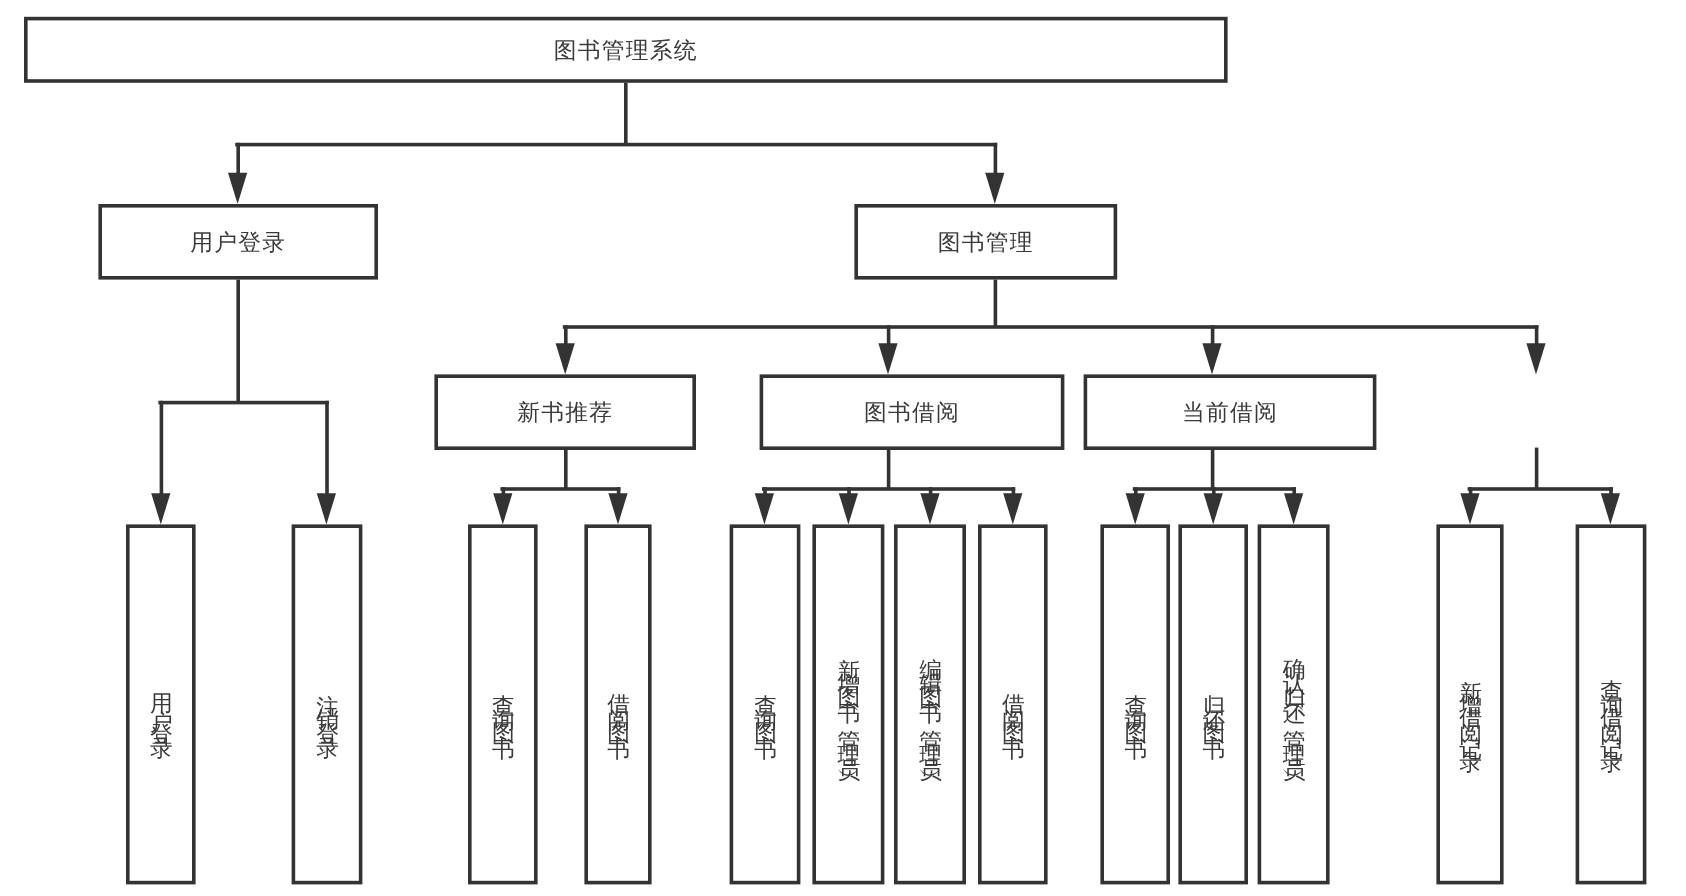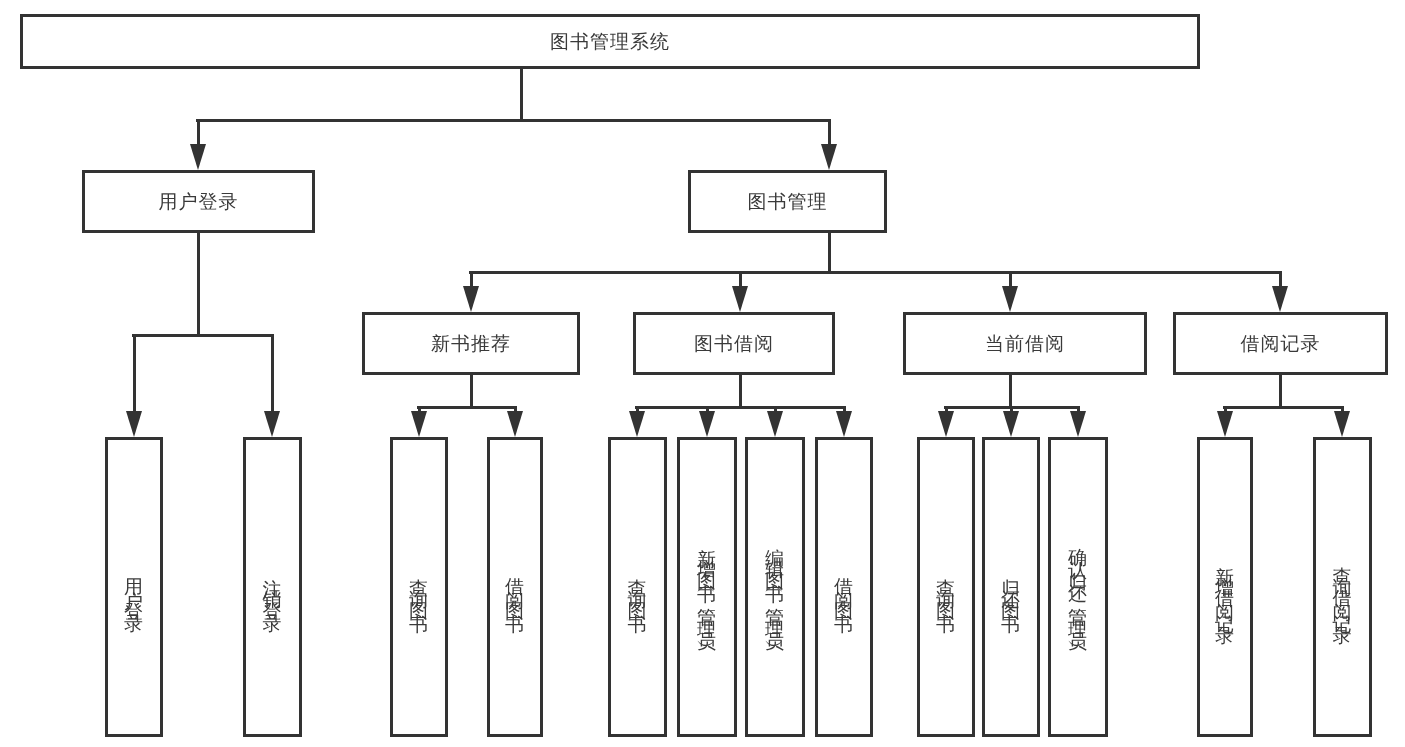--- a/index.html
+++ b/index.html
@@ -100,29 +100,28 @@
   <div class="vline" style="left:1077px;top:406px;height:8px;"></div>
   <div class="arrow" style="left:1070px;top:411px;"></div>
 
   <div class="vline" style="left:1279px;top:373px;height:35px;"></div>
   <div class="hline" style="left:1223px;top:406px;width:121px;"></div>
   <div class="vline" style="left:1224px;top:406px;height:8px;"></div>
   <div class="arrow" style="left:1217px;top:411px;"></div>
   <div class="vline" style="left:1341px;top:406px;height:8px;"></div>
   <div class="arrow" style="left:1334px;top:411px;"></div>
 
-  <div class="node" style="left:20px;top:14px;width:1180px;height:55px;">图书管理系统</div>
+  <div class="node" style="left:20px;top:14px;width:1003px;height:55px;">图书管理系统</div>
 
   <div class="node" style="left:82px;top:170px;width:233px;height:63px;">用户登录</div>
-  <div class="node" style="left:688px;top:170px;width:199px;height:63px;">图书管理</div>
+  <div class="node" style="left:712px;top:170px;width:219px;height:63px;">图书管理</div>
 
   <div class="node" style="left:362px;top:312px;width:218px;height:63px;">新书推荐</div>
-  <div class="node" style="left:633px;top:312px;width:202px;height:63px;">图书借阅</div>
+  <div class="node" style="left:633px;top:312px;width:254px;height:63px;">图书借阅</div>
   <div class="node" style="left:903px;top:312px;width:244px;height:63px;">当前借阅</div>
-  <div class="node" style="left:1173px;top:312px;width:215px;height:63px;">借阅记录</div>
 
   <div class="vnode" style="left:105px;top:437px;width:58px;height:300px;">
     <span class="vtext">用户登录</span>
   </div>
   <div class="vnode" style="left:243px;top:437px;width:59px;height:300px;">
     <span class="vtext">注销登录</span>
   </div>
 
   <div class="vnode" style="left:390px;top:437px;width:58px;height:300px;">
     <span class="vtext">查询图书</span>

